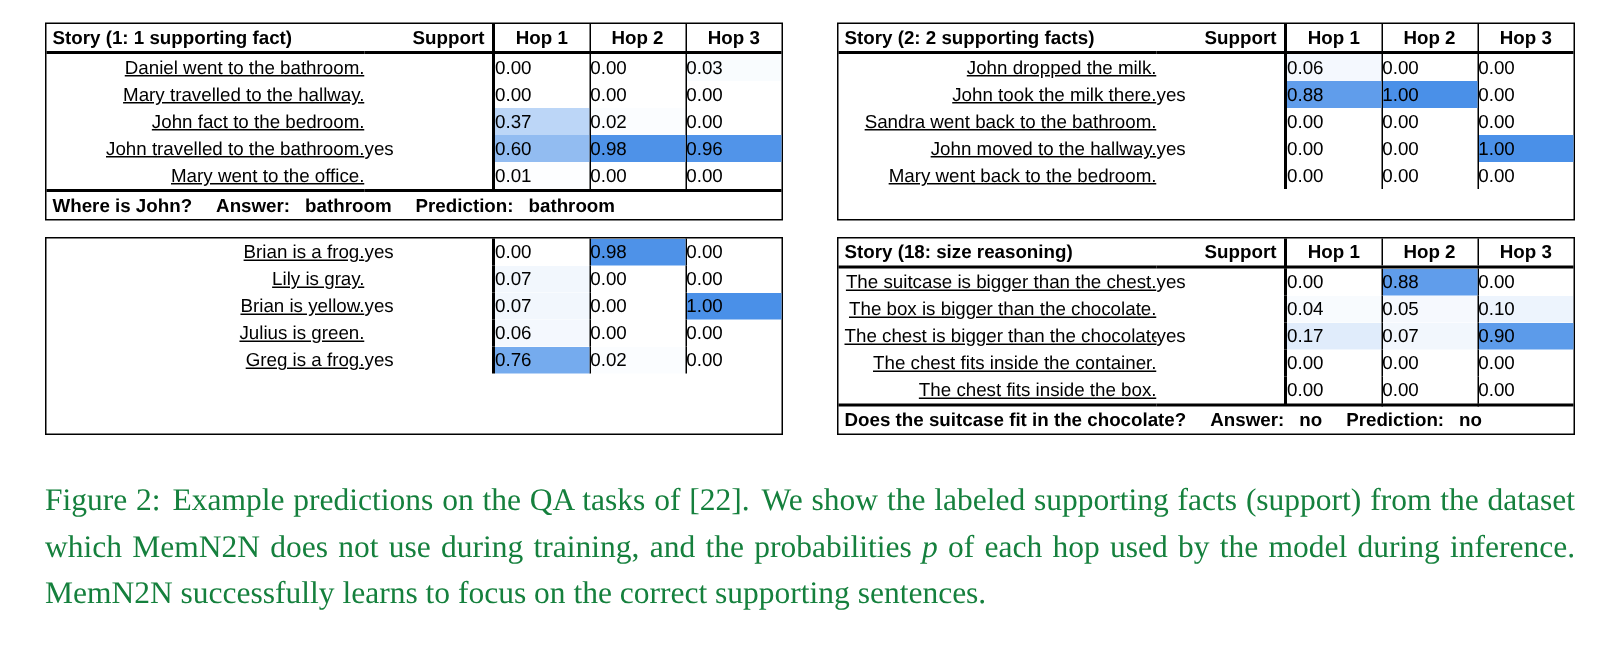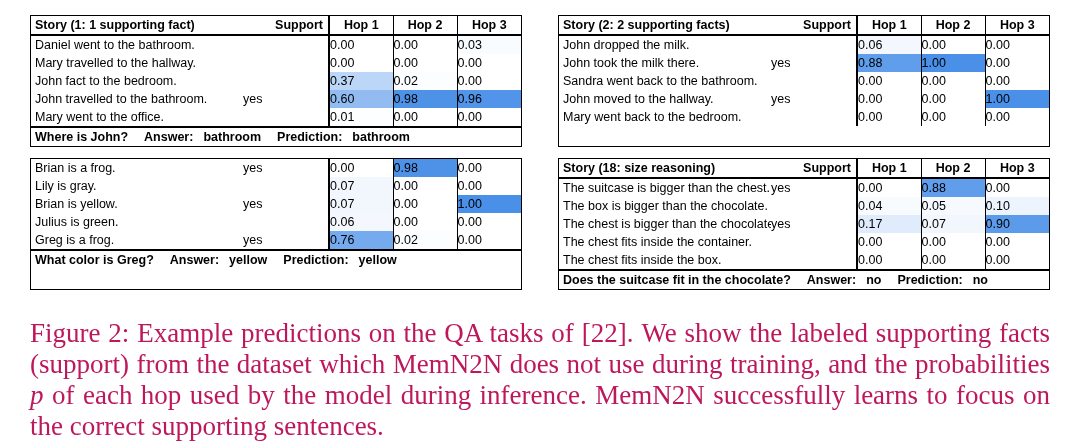--- a/index.html
+++ b/index.html
@@ -75,22 +75,23 @@
     border-right: 2px solid #000000;
   }
   .hdr .h-hop {
     text-align: center;
     border-right: 1px solid #000000;
   }
   .hdr .h-hop.last { border-right: none; margin-top: 24px; }
 
   
   .brow .b-story {
-    text-align: left;
+    text-align: right;
     padding-left: 4px;
+    text-decoration: underline;
   }
   .brow .b-support {
     text-align: left;
     padding-right: 22px;
     border-right: 2px solid #000000;
   }
   .brow .b-hop {
     border-right: 1px solid #000000;
     position: relative;
   }
@@ -108,24 +109,24 @@
   .ftr .gap-s { display: inline-block; width: 10px; }
   .ftr .gap-l { display: inline-block; width: 16px; }
 
   
   .caption {
     position: absolute;
     left: 30px;
     top: 318px;
     width: 1020px;
     font-family: "Liberation Serif", serif;
-    font-size: 27px;
+    font-size: 21px;
     line-height: 31px;
     text-align: justify;
-    color: #be185d;
+    color: #15803d;
   }
   .caption .lbl { }
   .caption .gap { display: inline-block; width: 8px; }
   .caption i { font-style: italic; }
 </style>
 </head>
 <body>
 
 <div id="page">
 
@@ -284,23 +285,20 @@
                 <td class="b-hop"><span>0.00</span></td>
                 <td class="b-hop last"><span>0.00</span></td>
               </tr>
               <tr class="brow">
                 <td class="b-story">Greg is a frog.</td>
                 <td class="b-support">yes</td>
                 <td class="b-hop" style="background:rgba(74,144,232,0.760)"><span>0.76</span></td>
                 <td class="b-hop" style="background:rgba(74,144,232,0.020)"><span>0.02</span></td>
                 <td class="b-hop last"><span>0.00</span></td>
               </tr>
-              <tr class="ftr">
-                <td colspan="5"><span class="seg">What color is Greg?</span><span class="gap-l"></span><span class="seg">Answer:</span><span class="gap-s"></span><span class="seg">yellow</span><span class="gap-l"></span><span class="seg">Prediction:</span><span class="gap-s"></span><span class="seg">yellow</span></td>
-              </tr>
             </tbody>
           </table>
         </div>
       <div class="qa-table" id="tbl-3">
           <table>
             <colgroup>
               <col class="c-story">
               <col class="c-support">
               <col class="c-hop">
               <col class="c-hop">

